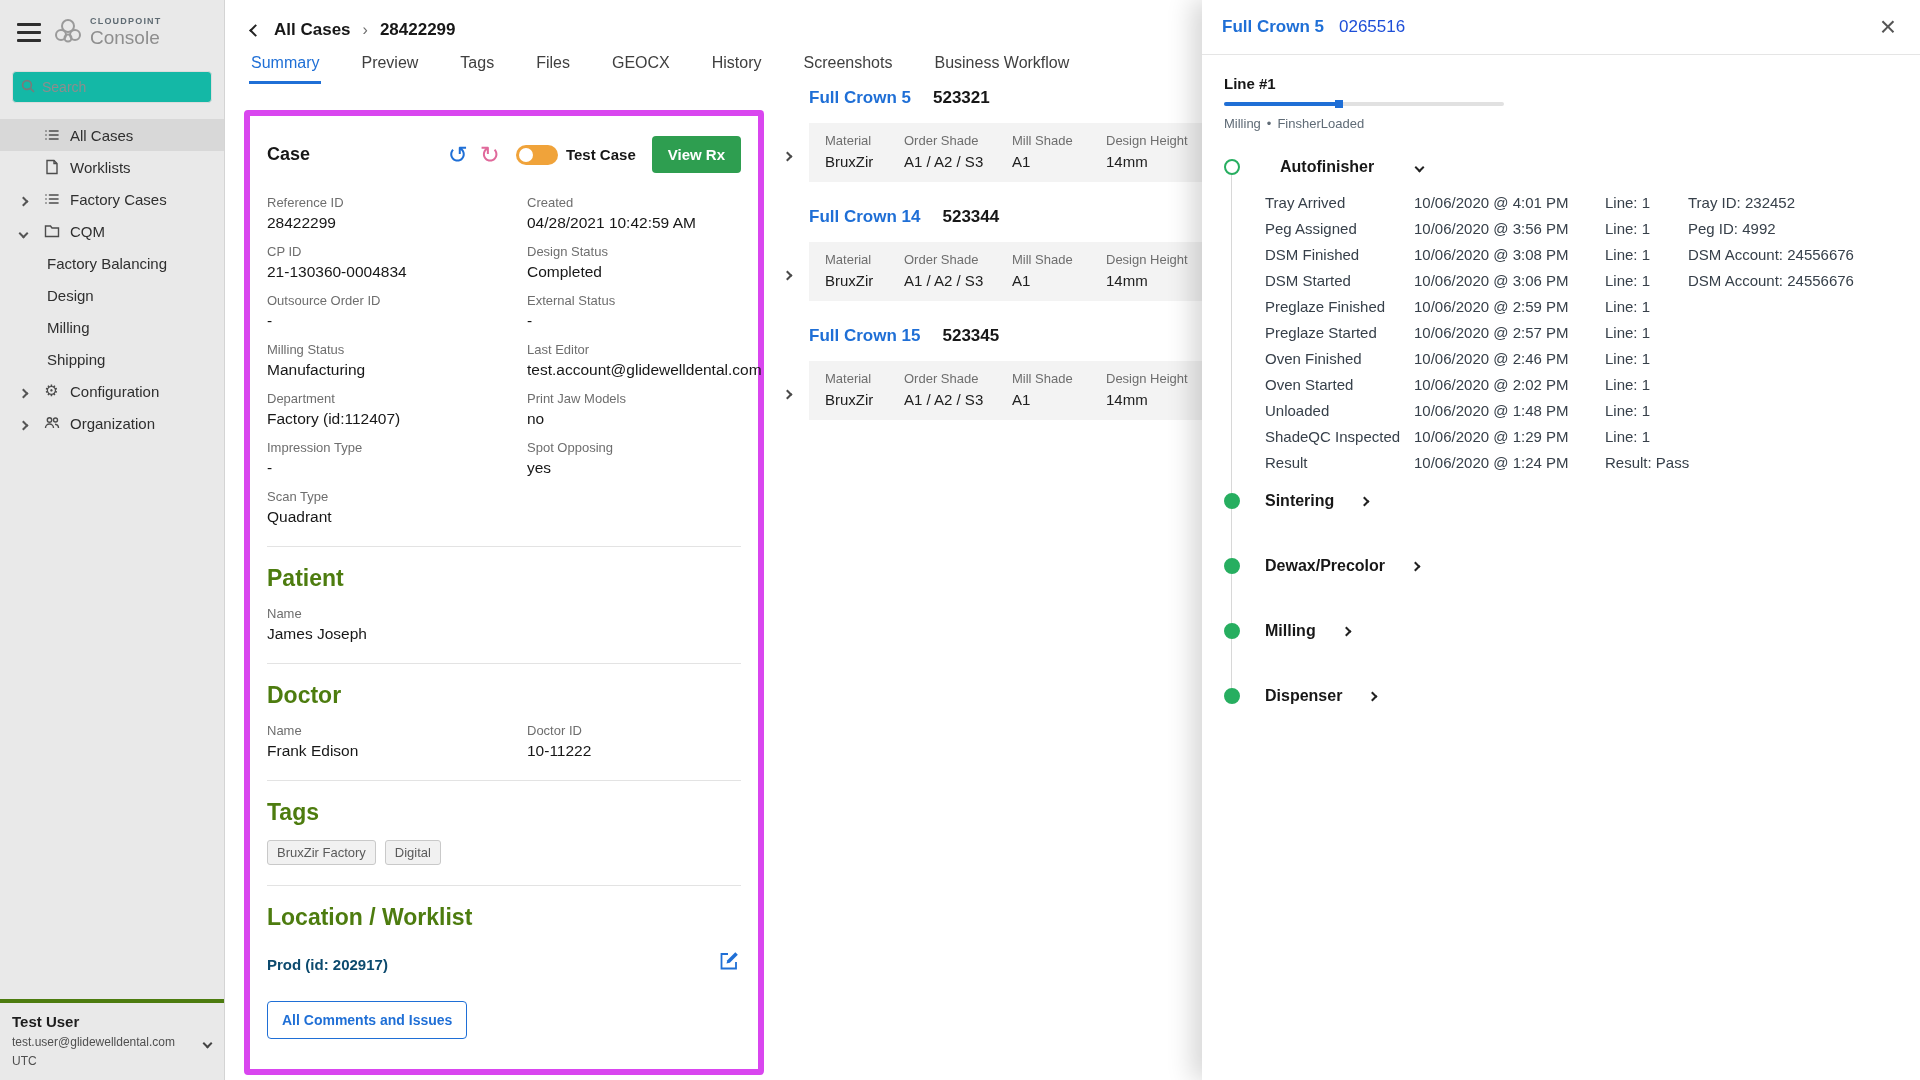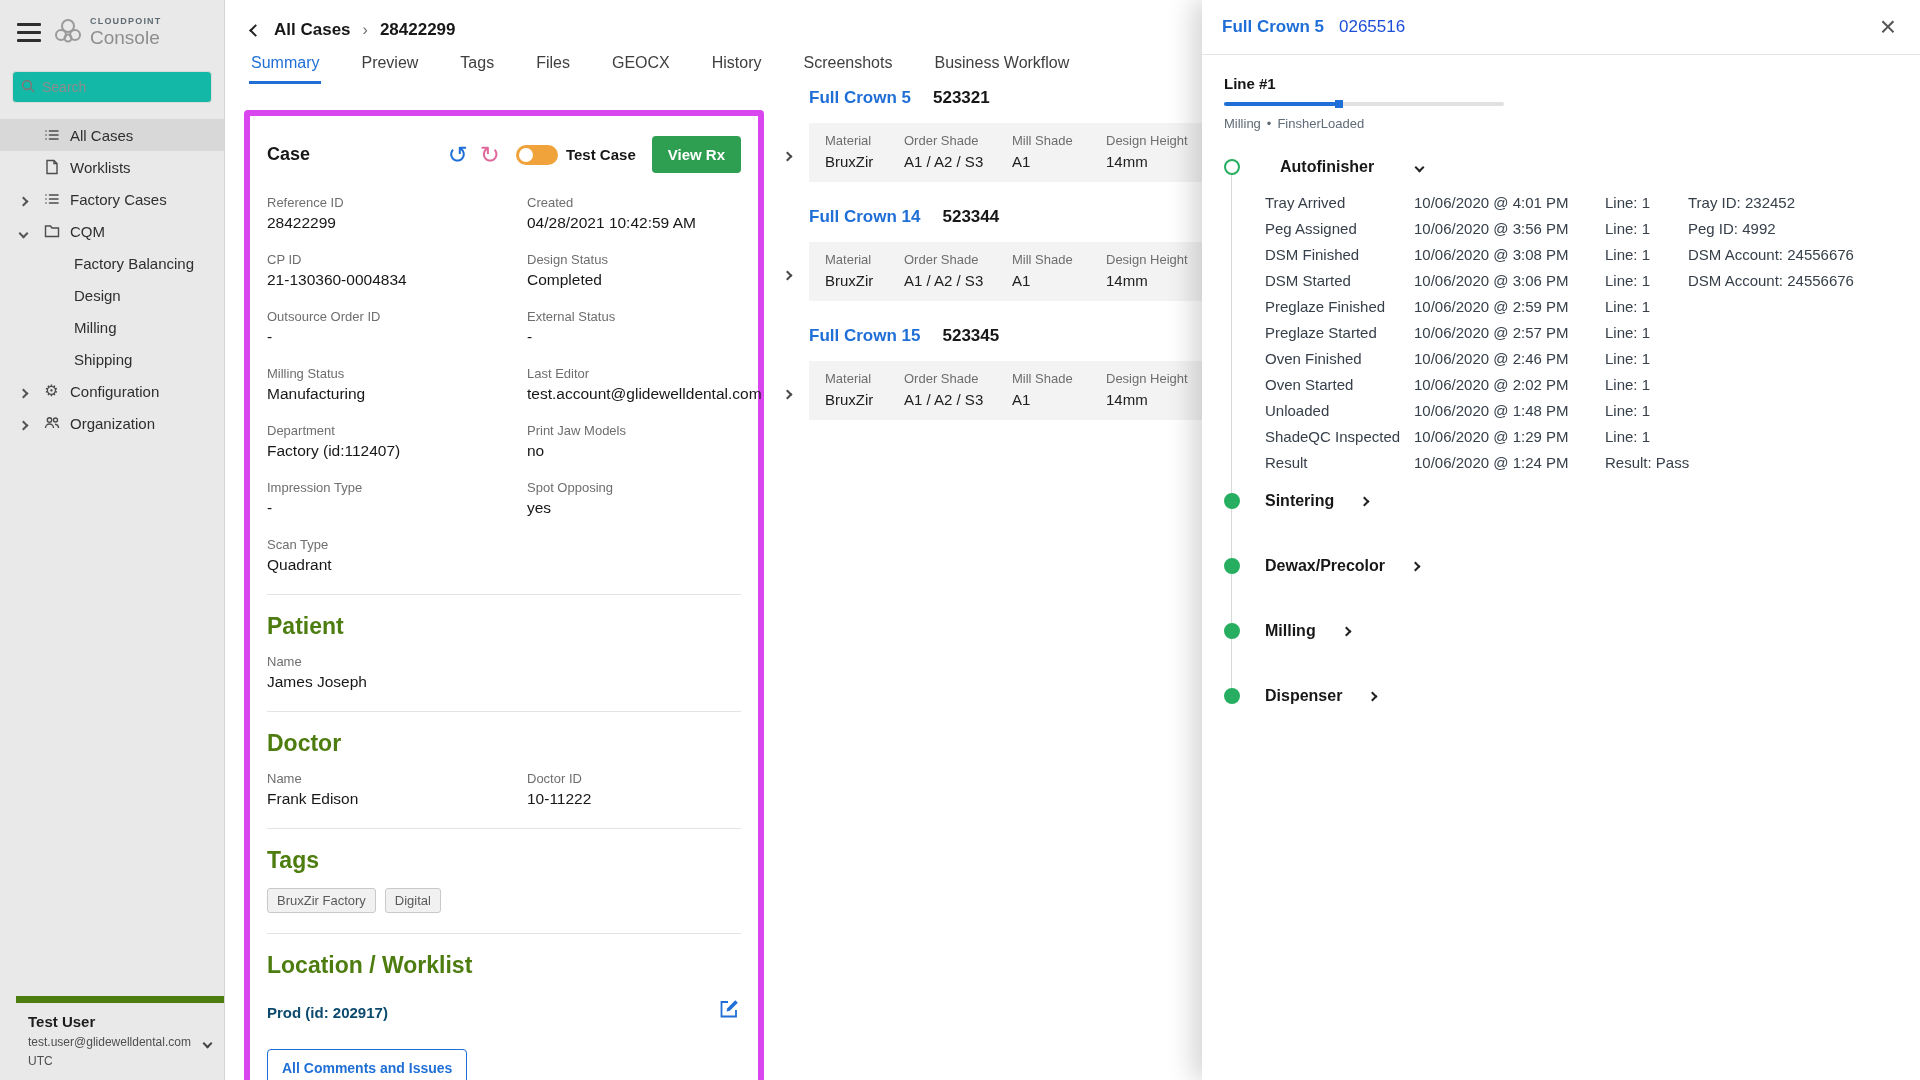--- a/index.html
+++ b/index.html
@@ -25,27 +25,27 @@
   .hamburger { width:24px; display:flex; flex-direction:column; gap:5px; cursor:pointer; }
   .hamburger span { display:block; height:3px; background:#2e2e2e; border-radius:1px; }
   .logo { display:flex; align-items:center; gap:5px; }
   .logo-top { font-size:9px; font-weight:bold; letter-spacing:1.2px; color:#5f6b73; }
   .logo-bottom { font-size:19px; color:#8e8e8e; margin-top:1px; }
   .search-box { margin:12px 12px 16px; height:32px; background:#14b8a6; border:1px solid #dcdcdc; border-radius:4px; display:flex; align-items:center; padding:0 8px; gap:7px; }
   .search-box input { border:none; outline:none; flex:1; font-size:14px; font-family:inherit; color:#333; background:transparent; min-width:0; }
   .search-box input::placeholder { color:#8d8d8d; }
 
   .nav-item { position:relative; height:32px; display:flex; align-items:center; font-size:15px; color:#2f2f2f; cursor:pointer; padding-left:70px; }
-  .nav-item.sub { padding-left:74px; }
+  .nav-item.sub { padding-left:47px; }
   .nav-item.active { background:#d8d8d8; }
   .nav-chev { position:absolute; left:20px; color:#555; }
   .nav-icon { position:absolute; left:43px; width:17px; height:17px; display:flex; align-items:center; justify-content:center; color:#4c4c4c; font-size:16px; line-height:1; }
   .nav-icon svg { width:16px; height:16px; }
 
-  .sb-user { position:absolute; left:16px; right:0; bottom:0; border-top:7px solid #4d7c0f; padding:10px 12px 12px; }
+  .sb-user { position:absolute; left:0; right:0; bottom:0; border-top:4px solid #4d7c0f; padding:10px 12px 12px; }
   .sb-user-name { font-size:15px; font-weight:bold; color:#1d1d1d; }
   .sb-user-email { font-size:12px; color:#4f4f4f; margin-top:5px; white-space:nowrap; overflow:hidden; }
   .sb-user-tz { font-size:12px; color:#4f4f4f; margin-top:5px; }
   .sb-user-chev { position:absolute; right:13px; top:30px; color:#444; }
 
   
   .main { position:absolute; left:225px; top:0; right:0; bottom:0; background:#fff; }
   .page-header { display:flex; align-items:center; gap:12px; padding:16px 0 0 24px; height:44px; }
   .back-btn { cursor:pointer; color:#222; display:flex; align-items:center; padding:2px; }
   .back-btn .chev { width:9px; height:9px; }
@@ -64,21 +64,21 @@
   .card-actions { margin-left:auto; display:flex; align-items:center; gap:12px; }
   .hist-icon { font-size:24px; line-height:1; cursor:pointer; }
   .hist-blue { color:#1f6fd6; }
   .hist-pink { color:#e0699b; }
   .toggle-wrap { display:flex; align-items:center; gap:8px; margin:0 4px; cursor:pointer; }
   .toggle { width:42px; height:20px; border-radius:10px; background:#f0a33a; position:relative; flex:none; }
   .toggle-knob { position:absolute; left:3px; top:3px; width:14px; height:14px; border-radius:50%; background:#fff; }
   .toggle-label { font-size:15px; font-weight:bold; color:#171717; }
   .view-rx { background:#2e9e50; color:#fff; font-size:15px; font-weight:bold; border:none; border-radius:4px; padding:10px 16px; cursor:pointer; font-family:inherit; }
 
-  .fields { display:grid; grid-template-columns:260px 1fr; row-gap:20px; }
+  .fields { display:grid; grid-template-columns:260px 1fr; row-gap:12px; }
   .field-label { font-size:13px; color:#6e6e6e; margin-bottom:4px; }
   .field-value { font-size:15.5px; color:#171717; white-space:nowrap; }
 
   .divider { height:1px; background:#e3e3e3; margin:20px 0 18px; }
   .section-title { font-size:23px; font-weight:bold; color:#4d7c0f; margin-bottom:14px; }
   .tag-row { display:flex; gap:9px; }
   .tag { border:1px solid #c9c9c9; background:#f1f1f1; color:#5a5a5a; font-size:13px; padding:4px 9px; border-radius:3px; }
   .loc-row { display:flex; align-items:center; justify-content:space-between; margin-top:18px; }
   .loc-link { color:#0c4a6e; font-size:15px; font-weight:bold; cursor:pointer;margin-top:6px; }
   .edit-btn { cursor:pointer; display:flex; }

